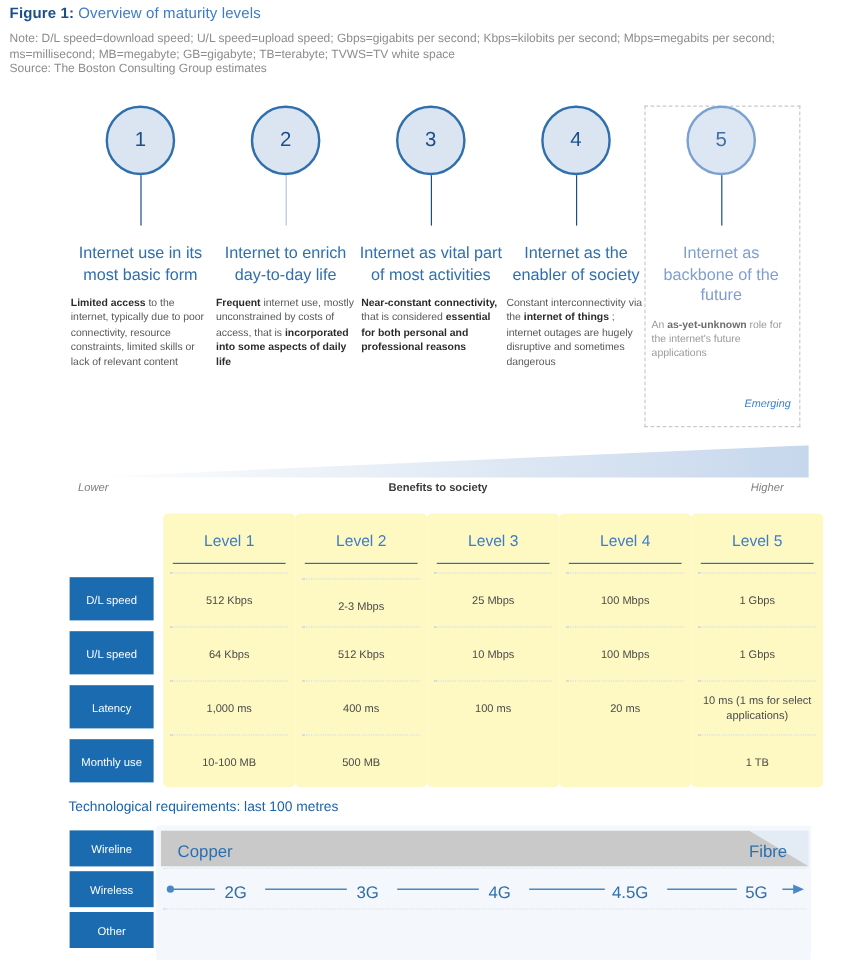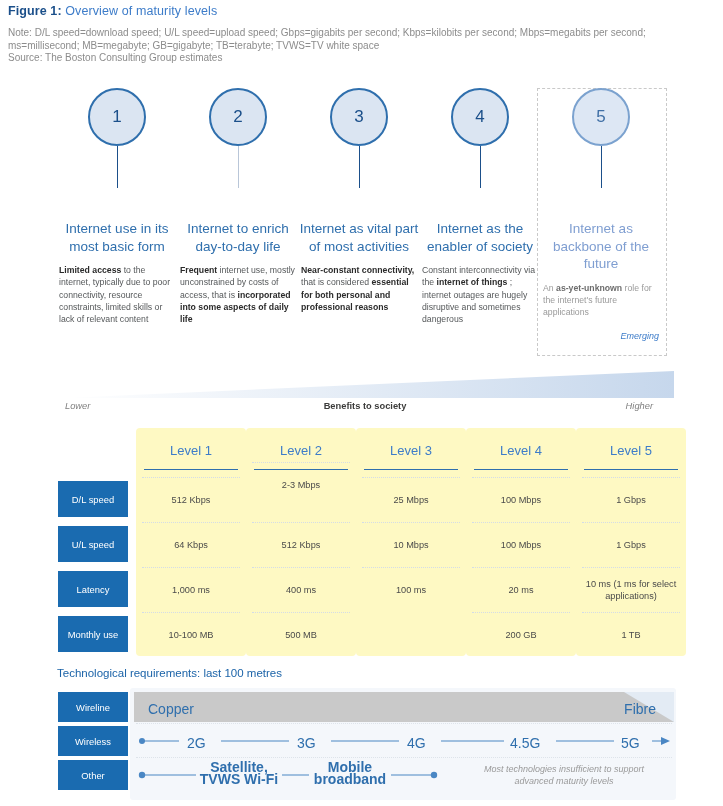--- a/index.html
+++ b/index.html
@@ -36,21 +36,21 @@
     background:#dbe5f2; border:2px solid #2f6fad;
     margin:0 auto; display:flex; align-items:center; justify-content:center;
     font-size:17px; color:#1b4f8a;
   }
   .col-5 .circle { border-color:#7ba2cf; background:#dde7f4; color:#3f6fa5; }
   .stem { position:absolute; left:50%; top:58px; width:1px; height:42px;
           background:#1b4f8a; }
   .col-2 .stem { background:#b9c6d8; }
   .col-5 .stem { background:#1b4f8a; }
 
-  .col-head { margin-top:74px; text-align:center; font-size:13.5px;
+  .col-head { margin-top:56px; text-align:center; font-size:13.5px;
               line-height:17.5px; color:#2f6fad; }
   .col-5 .col-head { color:#7f9ed1; }
 
   .col-body { margin-top:9px; font-size:8.7px; line-height:12.3px;
               color:#55585a; text-align:left; padding:0 4px; }
   .col-body b { color:#2b2b2b; }
   .col-5 .col-body { color:#9a9a9a; }
   .col-5 .col-body b { color:#6d6d6d; }
   .emerging { position:absolute; left:0; top:243px; width:120px;
               text-align:right; font-size:9px; font-style:italic; color:#3d7cc9; }
@@ -201,37 +201,36 @@
 
   <div class="colblock" style="left:78px">
     <div class="colhead">Level 1</div>
     <div class="cell" style="top:49px">512 Kbps</div>
     <div class="cell" style="top:94px">64 Kbps</div>
     <div class="cell" style="top:139px">1,000 ms</div>
     <div class="cell" style="top:184px">10-100 MB</div>
   </div>
   <div class="colblock" style="left:188px">
     <div class="colhead">Level 2</div>
-    <div class="cell" style="top:34px">2-3 Mbps</div>
+    <div class="cell" style="top:54px">2-3 Mbps</div>
     <div class="cell" style="top:94px">512 Kbps</div>
     <div class="cell" style="top:139px">400 ms</div>
     <div class="cell" style="top:184px">500 MB</div>
   </div>
   <div class="colblock" style="left:298px">
     <div class="colhead">Level 3</div>
     <div class="cell" style="top:49px">25 Mbps</div>
     <div class="cell" style="top:94px">10 Mbps</div>
     <div class="cell" style="top:139px">100 ms</div>
   </div>
   <div class="colblock" style="left:408px">
     <div class="colhead">Level 4</div>
     <div class="cell" style="top:49px">100 Mbps</div>
     <div class="cell" style="top:94px">100 Mbps</div>
     <div class="cell" style="top:139px">20 ms</div>
-    <div class="cell" style="top:184px">200 GB</div>
   </div>
   <div class="colblock" style="left:518px">
     <div class="colhead">Level 5</div>
     <div class="cell" style="top:49px">1 Gbps</div>
     <div class="cell" style="top:94px">1 Gbps</div>
     <div class="cell" style="top:139px">10 ms (1 ms for select applications)</div>
     <div class="cell" style="top:184px">1 TB</div>
   </div>
 
   <div class="rowlabel" style="top:53px">D/L speed</div>
@@ -268,25 +267,13 @@
       <rect x="480" y="7" width="38" height="16" fill="#f4f7fb"></rect>
     </svg>
     <span class="tag" style="left:53px;  top:9px">2G</span>
     <span class="tag" style="left:163px; top:9px">3G</span>
     <span class="tag" style="left:273px; top:9px">4G</span>
     <span class="tag" style="left:376px; top:9px">4.5G</span>
     <span class="tag" style="left:487px; top:9px">5G</span>
   </div>
 
   <div class="tlabel" style="top:72px">Other</div>
-  <div class="trow" style="top:72px">
-    <svg class="wedge" width="540" height="30" viewBox="0 0 540 30">
-      <line x1="8" y1="15" x2="300" y2="15" stroke="#4a87c4" stroke-width="1.2"></line>
-      <circle cx="8" cy="15" r="3.2" fill="#4a87c4"></circle>
-      <circle cx="300" cy="15" r="3.2" fill="#4a87c4"></circle>
-      <rect x="62" y="2" width="86" height="26" fill="#f4f7fb"></rect>
-      <rect x="175" y="2" width="82" height="26" fill="#f4f7fb"></rect>
-    </svg>
-    <span class="tag bluebold" style="left:62px; top:2px; width:86px">Satellite, TVWS Wi-Fi</span>
-    <span class="tag bluebold" style="left:175px; top:2px; width:82px">Mobile broadband</span>
-    <span class="grey-note" style="left:330px; top:3px; width:200px">Most technologies insufficient to support advanced maturity levels</span>
-  </div>
 </div>
 
 </body></html>

